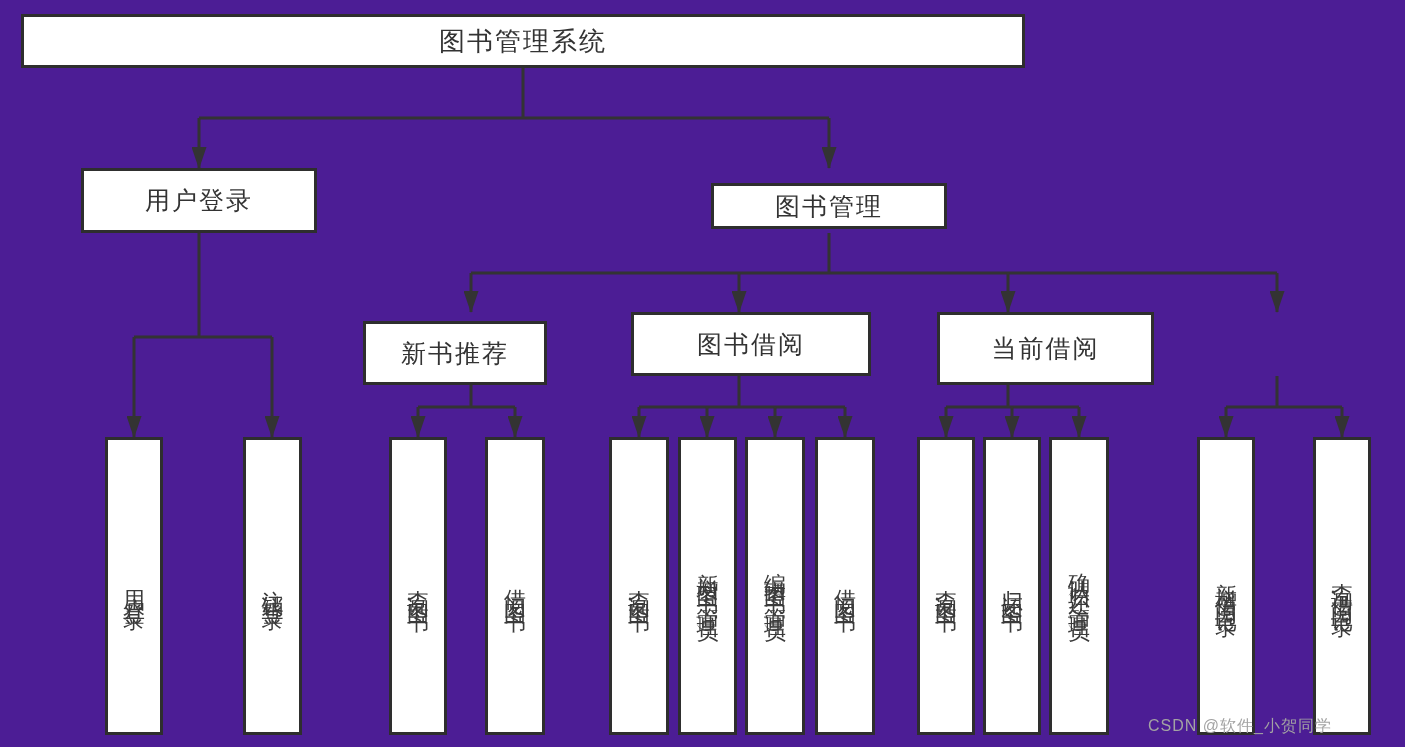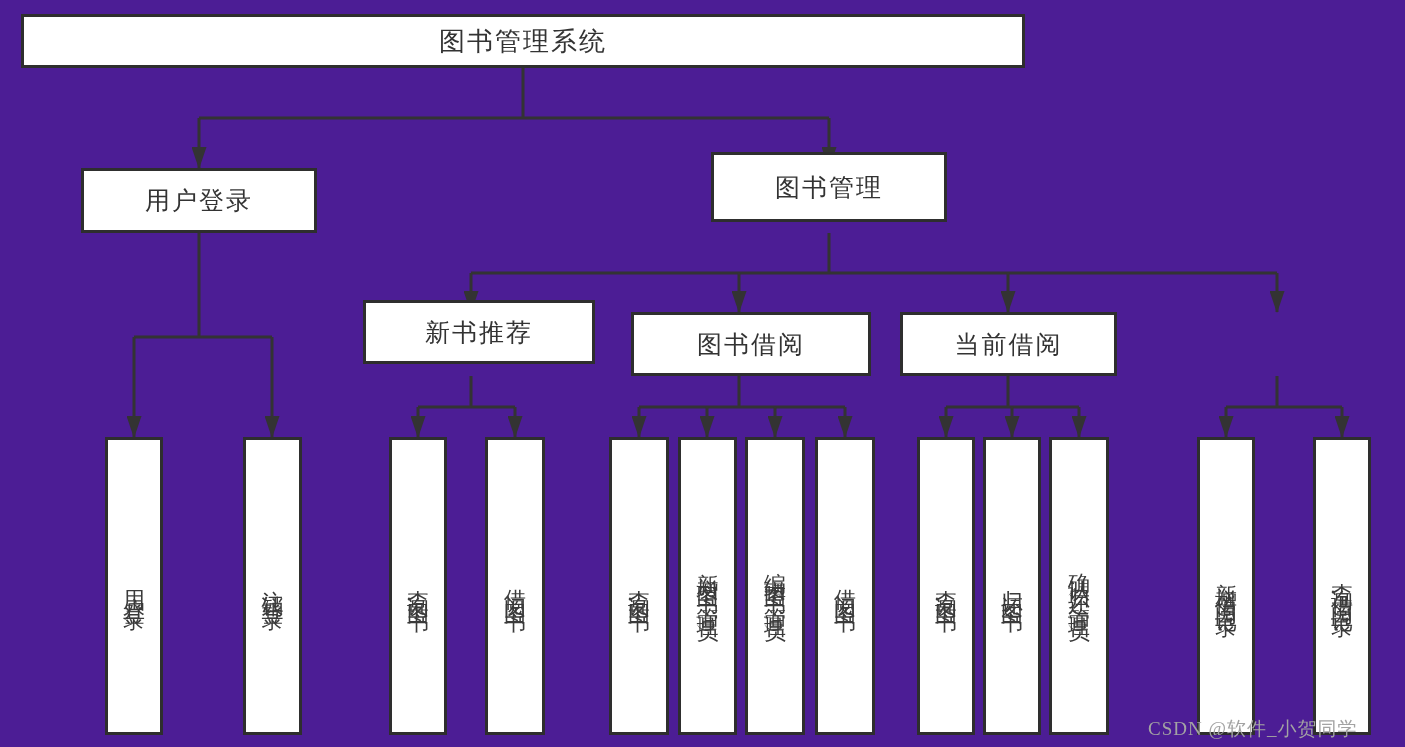--- a/index.html
+++ b/index.html
@@ -46,26 +46,26 @@
     font-size: 22px;
     letter-spacing: 7px;
     line-height: 1;
     font-family: "Liberation Serif", "DejaVu Serif", serif;
     color: #3a3a3a;
   }
   .watermark {
     position: absolute;
     left: 1148px;
     top: 716px;
-    font-size: 19px;
+    font-size: 16px;
     letter-spacing: 1px;
     color: #a3a3a3;
     white-space: nowrap;
     z-index: 5;
-    font-family: Liberation Serif, serif;
+    font-family: Liberation Sans, sans-serif;
   }
 </style>
 </head>
 <body>
 
 <div class="canvas">
 
   <svg class="connectors" width="1405" height="747" viewBox="0 0 1405 747">
     <defs>
       <marker id="arrow" viewBox="0 0 22 15" markerWidth="22" markerHeight="15" refX="21" refY="7.5" orient="auto" markerUnits="userSpaceOnUse">
@@ -98,31 +98,31 @@
     </g>
   </svg>
 
   <div class="node hnode root" style="left:21px;top:14px;width:1004px;height:54px">
     <span>图书管理系统</span>
   </div>
 
   <div class="node hnode" style="left:81px;top:168px;width:236px;height:65px">
     <span>用户登录</span>
   </div>
-  <div class="node hnode" style="left:711px;top:152px;width:236px;height:70px">
+  <div class="node hnode" style="left:711px;top:183px;width:236px;height:46px">
     <span>图书管理</span>
   </div>
 
-  <div class="node hnode" style="left:363px;top:300px;width:232px;height:64px">
+  <div class="node hnode" style="left:363px;top:321px;width:184px;height:64px">
     <span>新书推荐</span>
   </div>
   <div class="node hnode" style="left:631px;top:312px;width:240px;height:64px">
     <span>图书借阅</span>
   </div>
-  <div class="node hnode" style="left:900px;top:312px;width:217px;height:64px">
+  <div class="node hnode" style="left:937px;top:312px;width:217px;height:73px">
     <span>当前借阅</span>
   </div>
 
   <div class="node leaf" style="left:105px;top:437px;width:58px;height:298px">
     <span>用户登录</span>
   </div>
   <div class="node leaf" style="left:243px;top:437px;width:59px;height:298px">
     <span>注销登录</span>
   </div>
 

